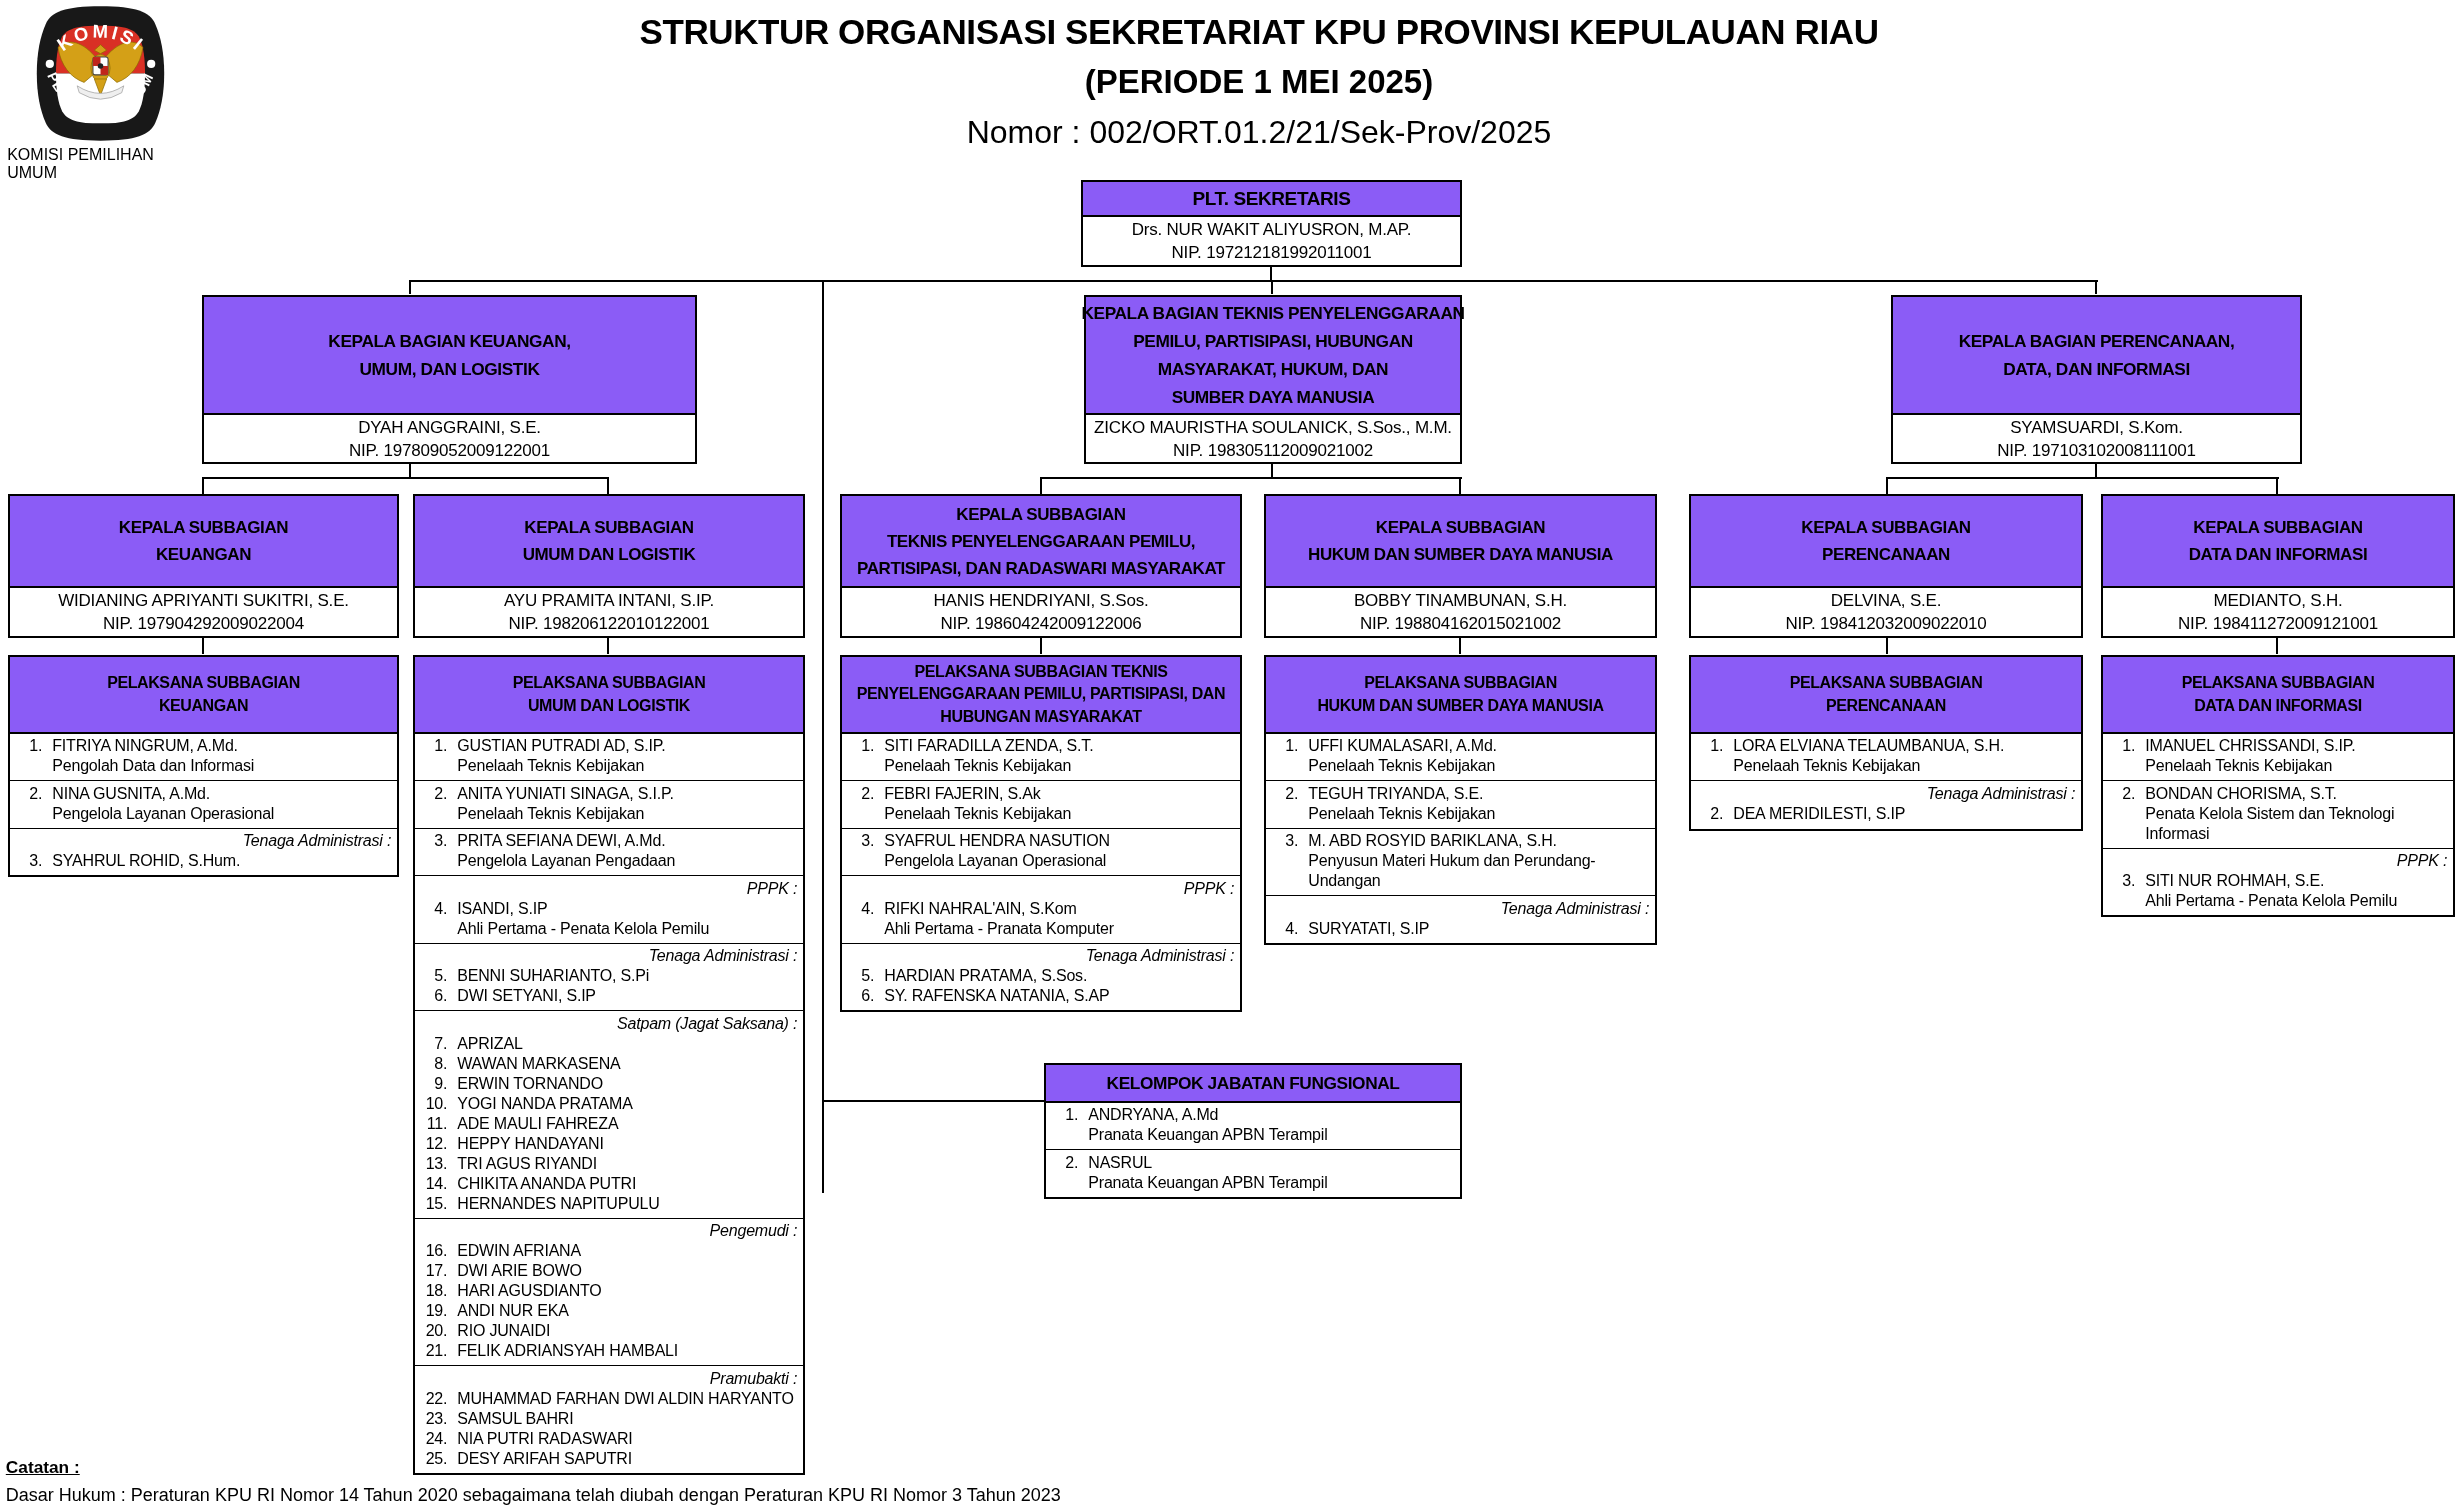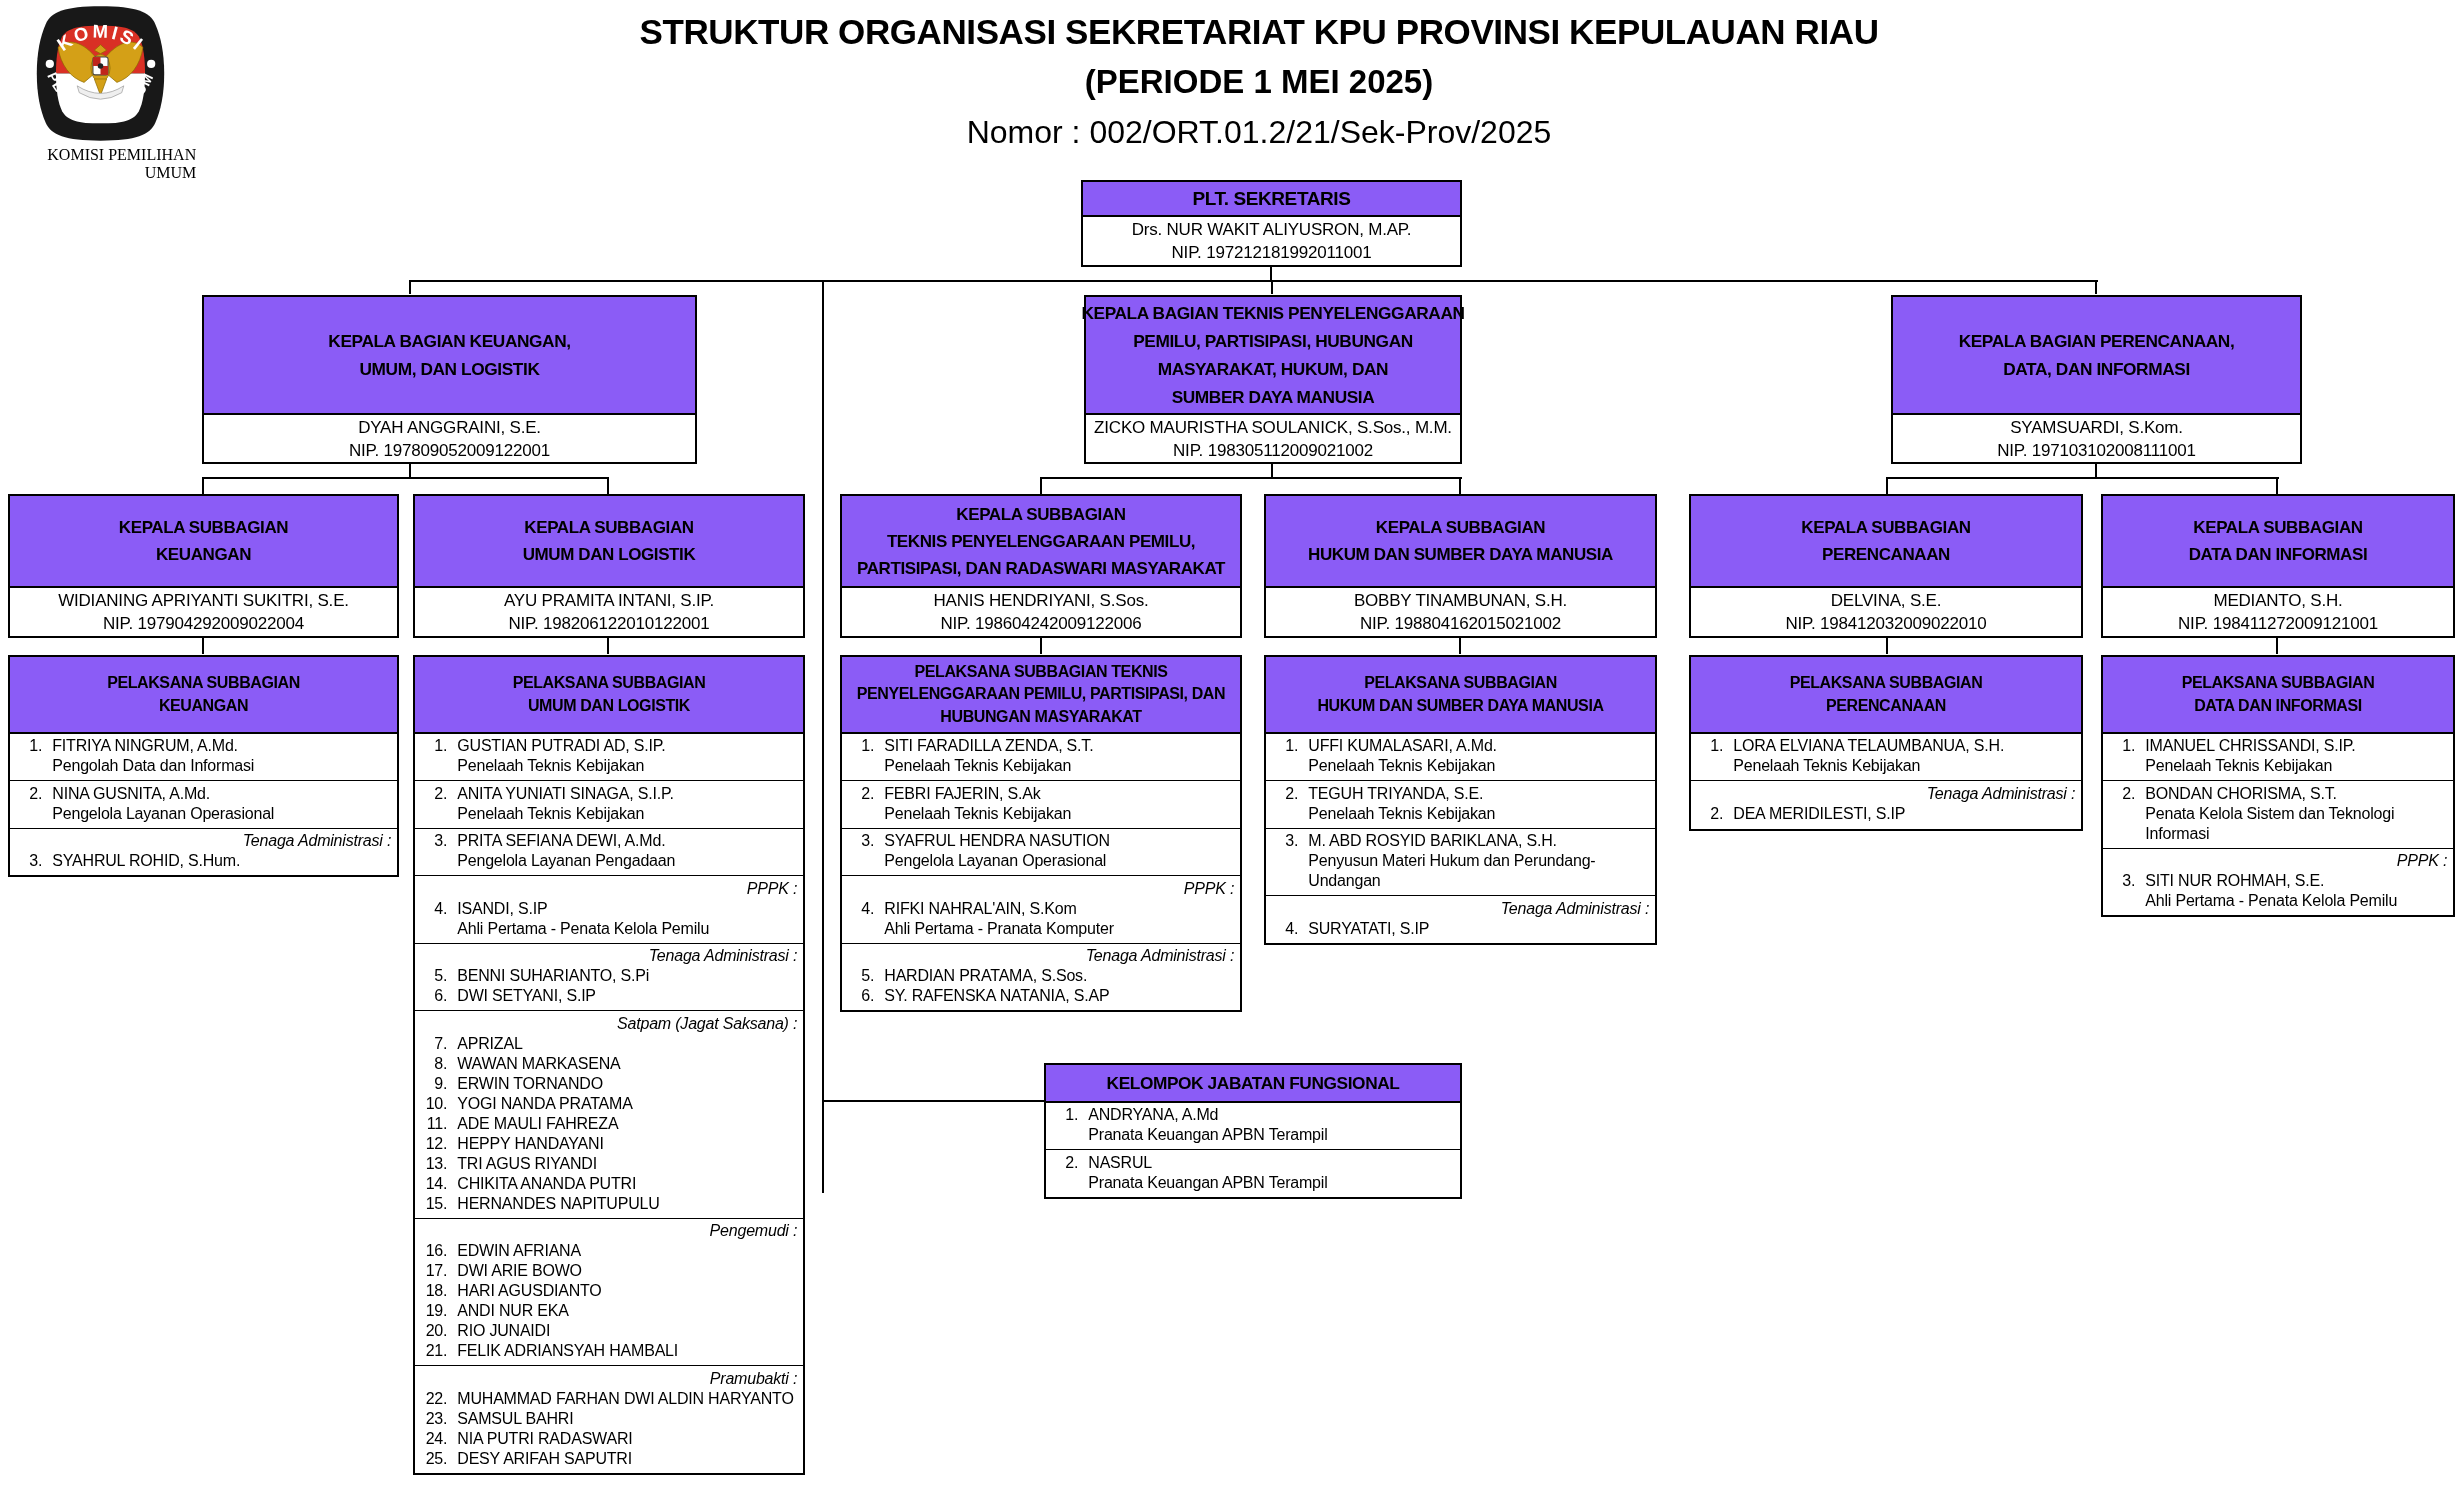--- a/index.html
+++ b/index.html
@@ -7,22 +7,22 @@
           font-family:"Liberation Sans",sans-serif;color:#000;overflow:hidden;}
 
   
   .title{position:absolute;left:176px;top:11.6px;width:2166px;text-align:center;}
   .t1{font-size:35px;font-weight:bold;letter-spacing:-0.4px;}
   .t2{font-size:33px;font-weight:bold;margin-top:11.6px;}
   .t3{font-size:32px;margin-top:13px;}
 
   
   .logo{position:absolute;left:32px;top:4.3px;width:137px;height:139px;}
-  .logo-caption{position:absolute;left:7.2px;top:146px;width:189px;text-align:right;
-                font-family:Liberation Serif, serif;font-size:16px;}
+  .logo-caption{position:absolute;left:7.2px;top:146px;width:189px;text-align:left;
+                font-family:Liberation Sans, sans-serif;font-size:16px;}
 
   
   .box{position:absolute;border:2.2px solid #000;background:#fff;box-sizing:border-box;
        display:flex;flex-direction:column;}
   .box-header{background:#8b5cf6;border-bottom:2.2px solid #000;display:flex;flex-direction:column;
               justify-content:center;align-items:center;font-weight:bold;font-size:17.3px;
               letter-spacing:-0.4px;text-align:center;box-sizing:border-box;flex:none;}
   .hline{white-space:nowrap;}
   .box-body{flex:1;display:flex;flex-direction:column;justify-content:center;align-items:center;
             font-size:17px;line-height:23px;text-align:center;letter-spacing:-0.2px;}
@@ -632,15 +632,19 @@
         <div class="member">
           <span class="m-num">2.</span>
           <div class="m-block">
             <div class="m-name">NASRUL</div>
             <div class="m-pos">Pranata Keuangan APBN Terampil</div>
           </div>
         </div>
       </div>
     </div>
 
+  <div class="catatan">
+    <div class="cat-label">Catatan :</div>
+    <div class="cat-text">Dasar Hukum : Peraturan KPU RI Nomor 14 Tahun 2020 sebagaimana telah diubah dengan Peraturan KPU RI Nomor 3 Tahun 2023</div>
+  </div>
 
 </div>
 
 
 </body></html>

